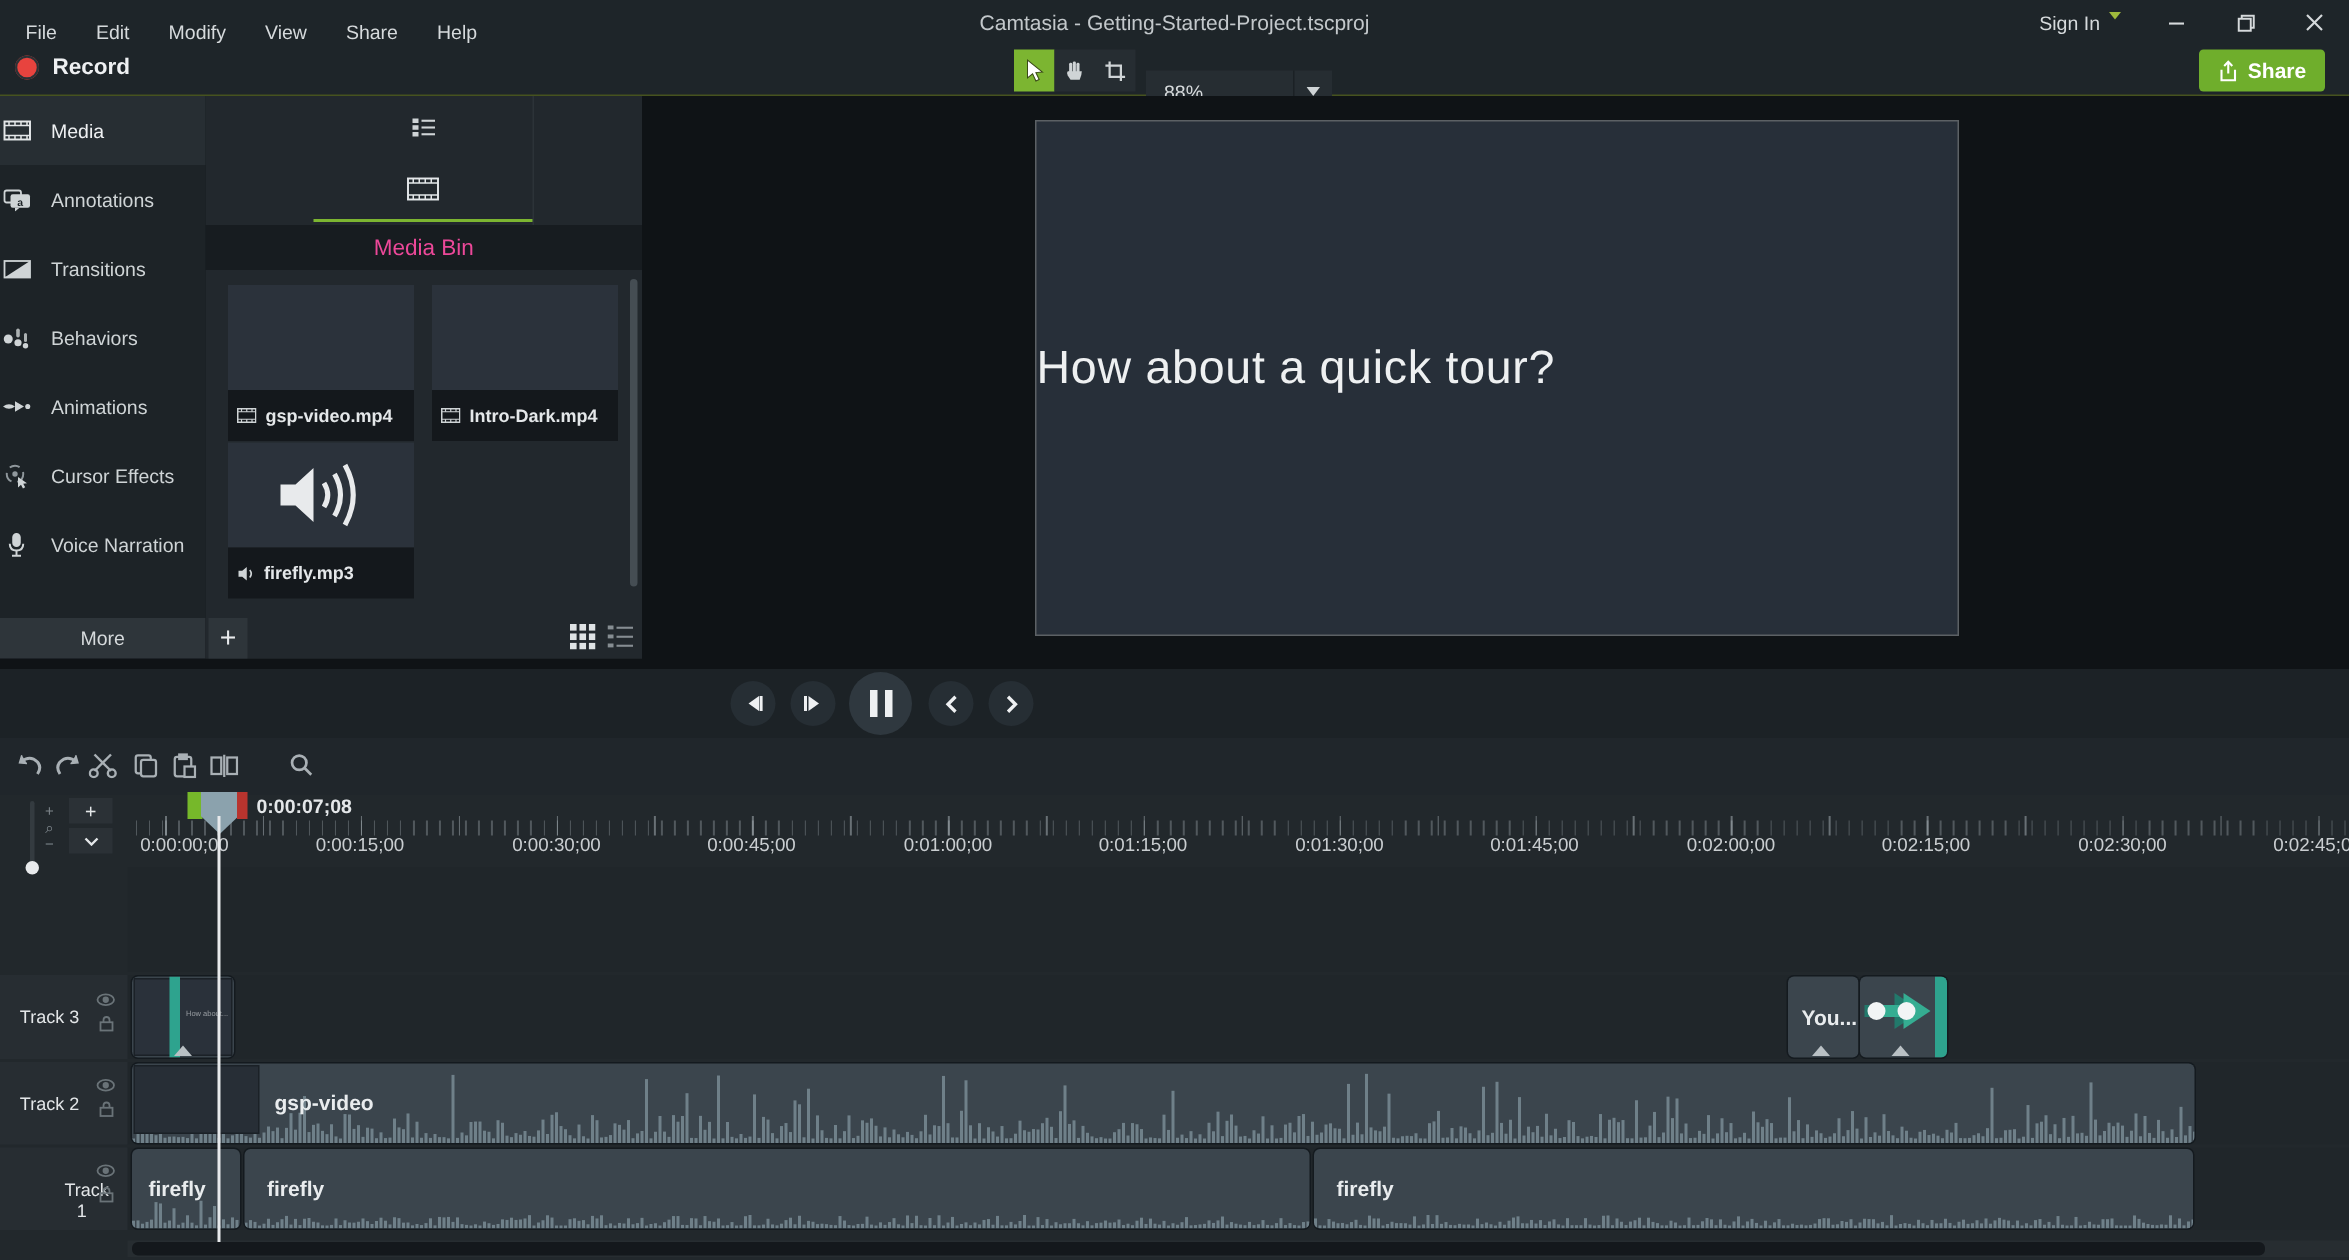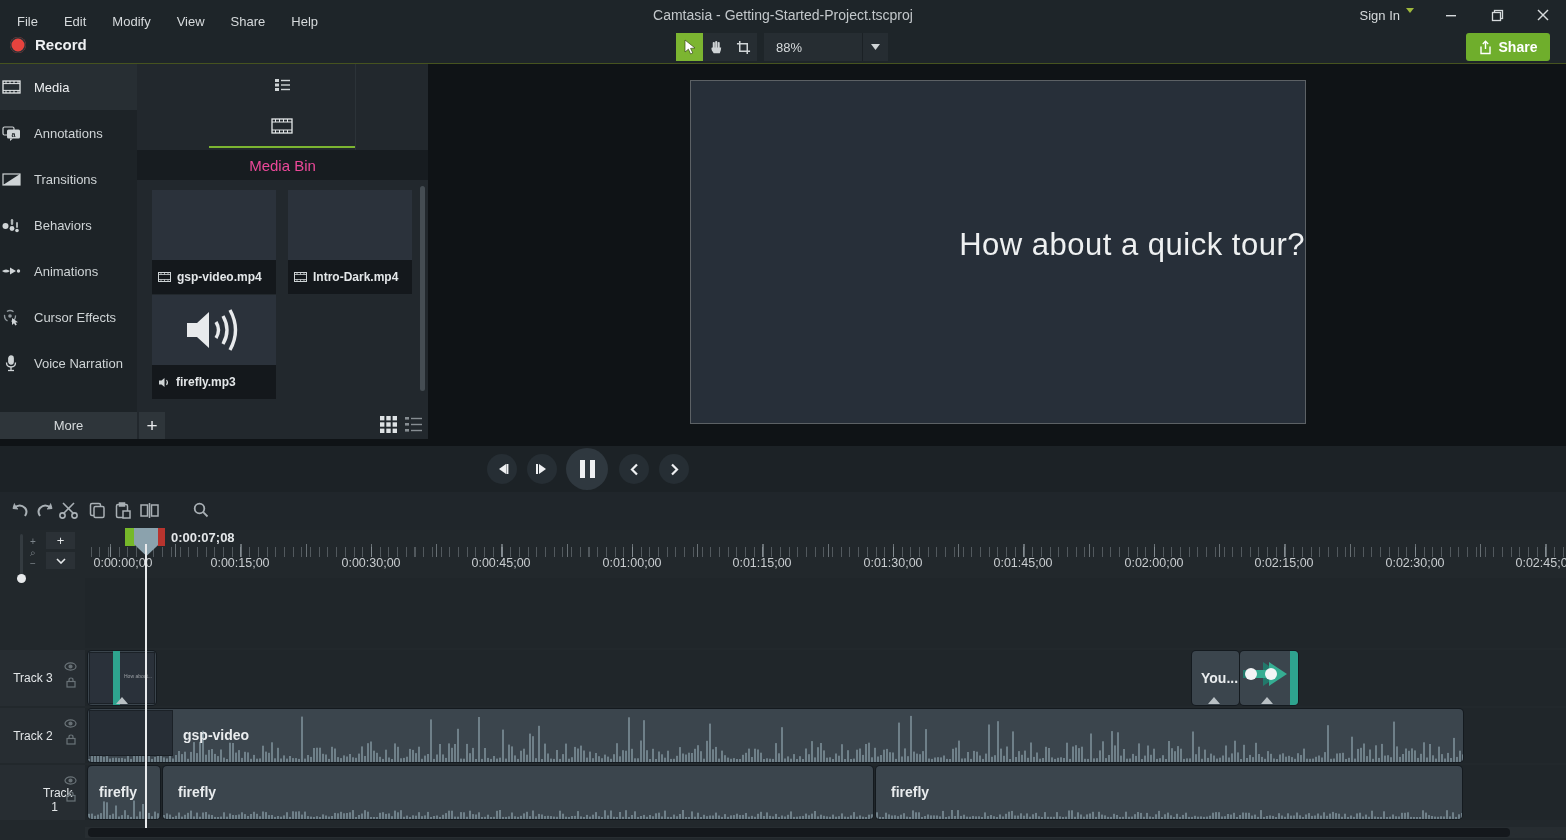--- a/index.html
+++ b/index.html
@@ -22,21 +22,21 @@
 
   
   .toolbar2 { position:absolute; left:0; top:30px; width:1566px; height:34px; background:#1e2529;
     border-bottom:1px solid #46531f; }
   .record { position:absolute; left:10px; top:6px; display:flex; align-items:center; gap:9px; }
   .record-dot { width:16px; height:16px; border-radius:50%; background:#e8433e; box-shadow:0 0 0 1.5px #2b3236 inset; }
   .record-label { font-size:15px; font-weight:bold; color:#eef0f2; }
   .tool-group { position:absolute; left:676px; top:33px; transform:translateY(0); display:flex; height:28px; top:3px; }
   .tool-btn { width:27px; height:28px; display:flex; align-items:center; justify-content:center; background:#262d32; }
   .tool-btn.active { background:#7cb531; }
-  .zoom-select { position:absolute; left:764px; top:3px; width:124px; height:28px; background:#262d32;
+  .zoom-select { position:absolute; left:764px; top:17px; width:124px; height:28px; background:#262d32;
     display:flex; align-items:center; font-size:13px; color:#d6dadc; }
   .zoom-select .val { padding-left:12px; flex:1; }
   .zoom-select .dd { width:26px; height:28px; border-left:1px solid #1b2125; display:flex; align-items:center; justify-content:center; }
   .share-btn { position:absolute; right:16px; top:3px; width:84px; height:28px; background:#6fae2c; border-radius:3px;
     display:flex; align-items:center; justify-content:center; gap:7px; color:#fff; font-size:14px; font-weight:bold; }
 
   
   .main { position:absolute; left:0; top:64px; width:1566px; height:382px; background:#0f1316; }
 
   .sidebar { position:absolute; left:0; top:0; width:137px; height:348px; background:#1d2327; }
@@ -58,21 +58,21 @@
   .mb-label { width:124px; height:34px; background:#14181c; display:flex; align-items:center; gap:6px;
     padding-left:6px; font-size:12px; font-weight:bold; color:#e4e7e9; white-space:nowrap; }
   .mb-scroll { position:absolute; right:3px; top:6px; width:5px; height:205px; background:#454d53; border-radius:3px; }
   .mb-bottom { position:absolute; left:137px; top:348px; width:291px; height:27px; background:#22282d; }
   .add-btn { position:absolute; left:2px; top:0; width:26px; height:27px; background:#2e353a;
     display:flex; align-items:center; justify-content:center; font-size:19px; color:#e8eaec; }
   .view-icons { position:absolute; right:6px; top:4px; display:flex; gap:8px; }
 
   .stage { position:absolute; left:428px; top:0; width:1138px; height:382px; background:#0f1316; }
   .canvas { position:absolute; left:262px; top:16px; width:616px; height:344px; background:#272f39;
-    border:1px solid #5c6165; display:flex; align-items:center; justify-content:flex-end; }
+    border:1px solid #5c6165; display:flex; align-items:center; justify-content:flex-start; }
   .canvas-text { font-size:31px; color:#eef0f1; letter-spacing:.5px; margin-top:-14px; }
 
   
   .playbar { position:absolute; left:0; top:446px; width:1566px; height:46px; background:#1c2226; }
   .pb-btn { position:absolute; width:30px; height:30px; top:8px; border-radius:50%; background:#262e34;
     display:flex; align-items:center; justify-content:center; }
   .pb-pause { position:absolute; width:42px; height:42px; top:2px; border-radius:50%; background:#2f383f;
     display:flex; align-items:center; justify-content:center; gap:5px; }
   .pb-pause i { display:block; width:5px; height:18px; background:#eef0f2; }
 

